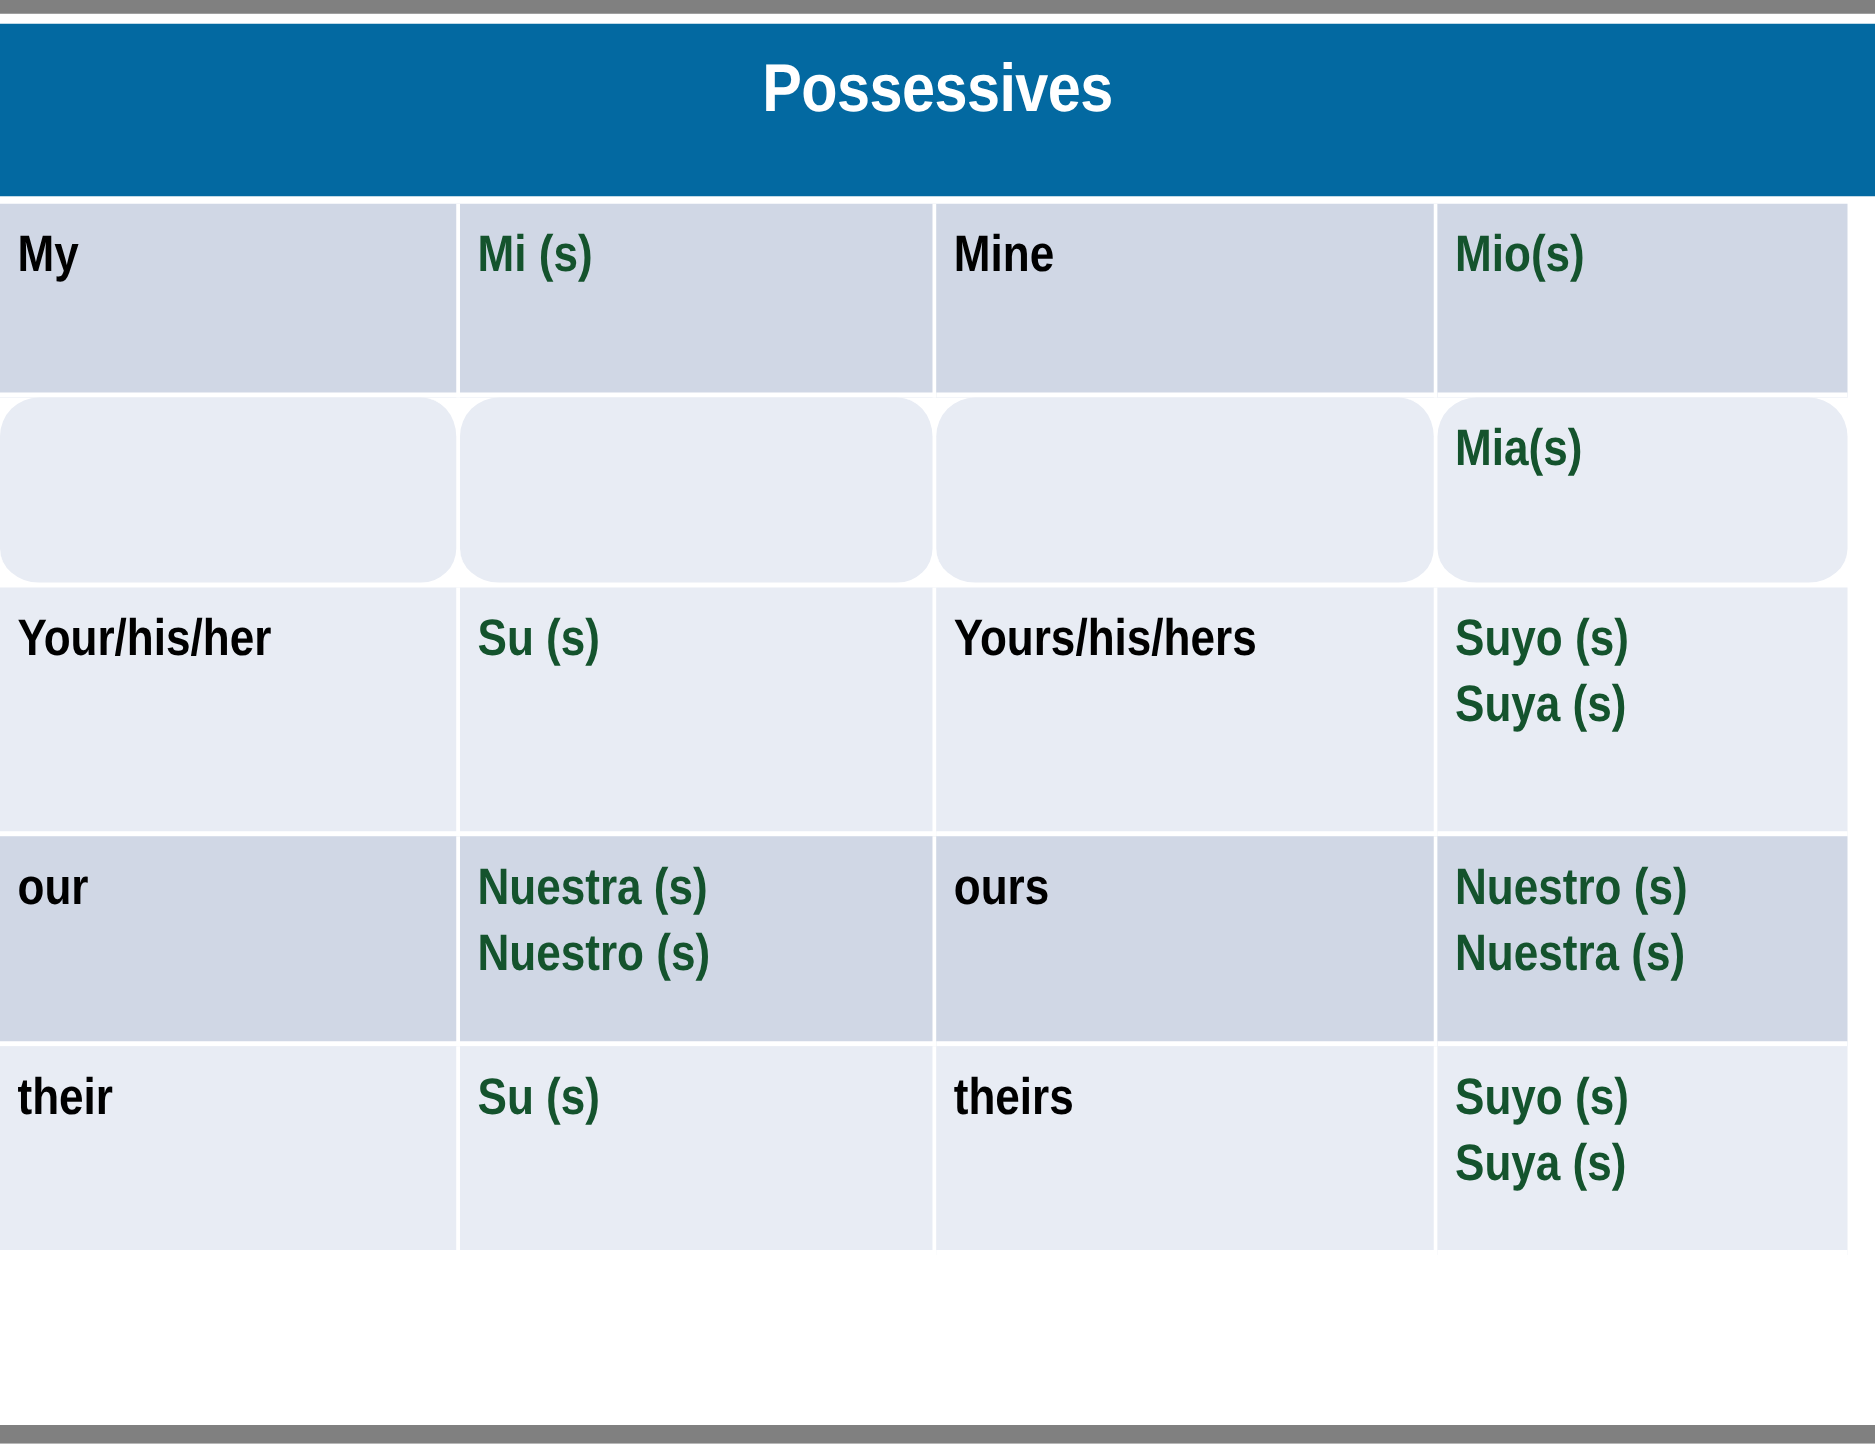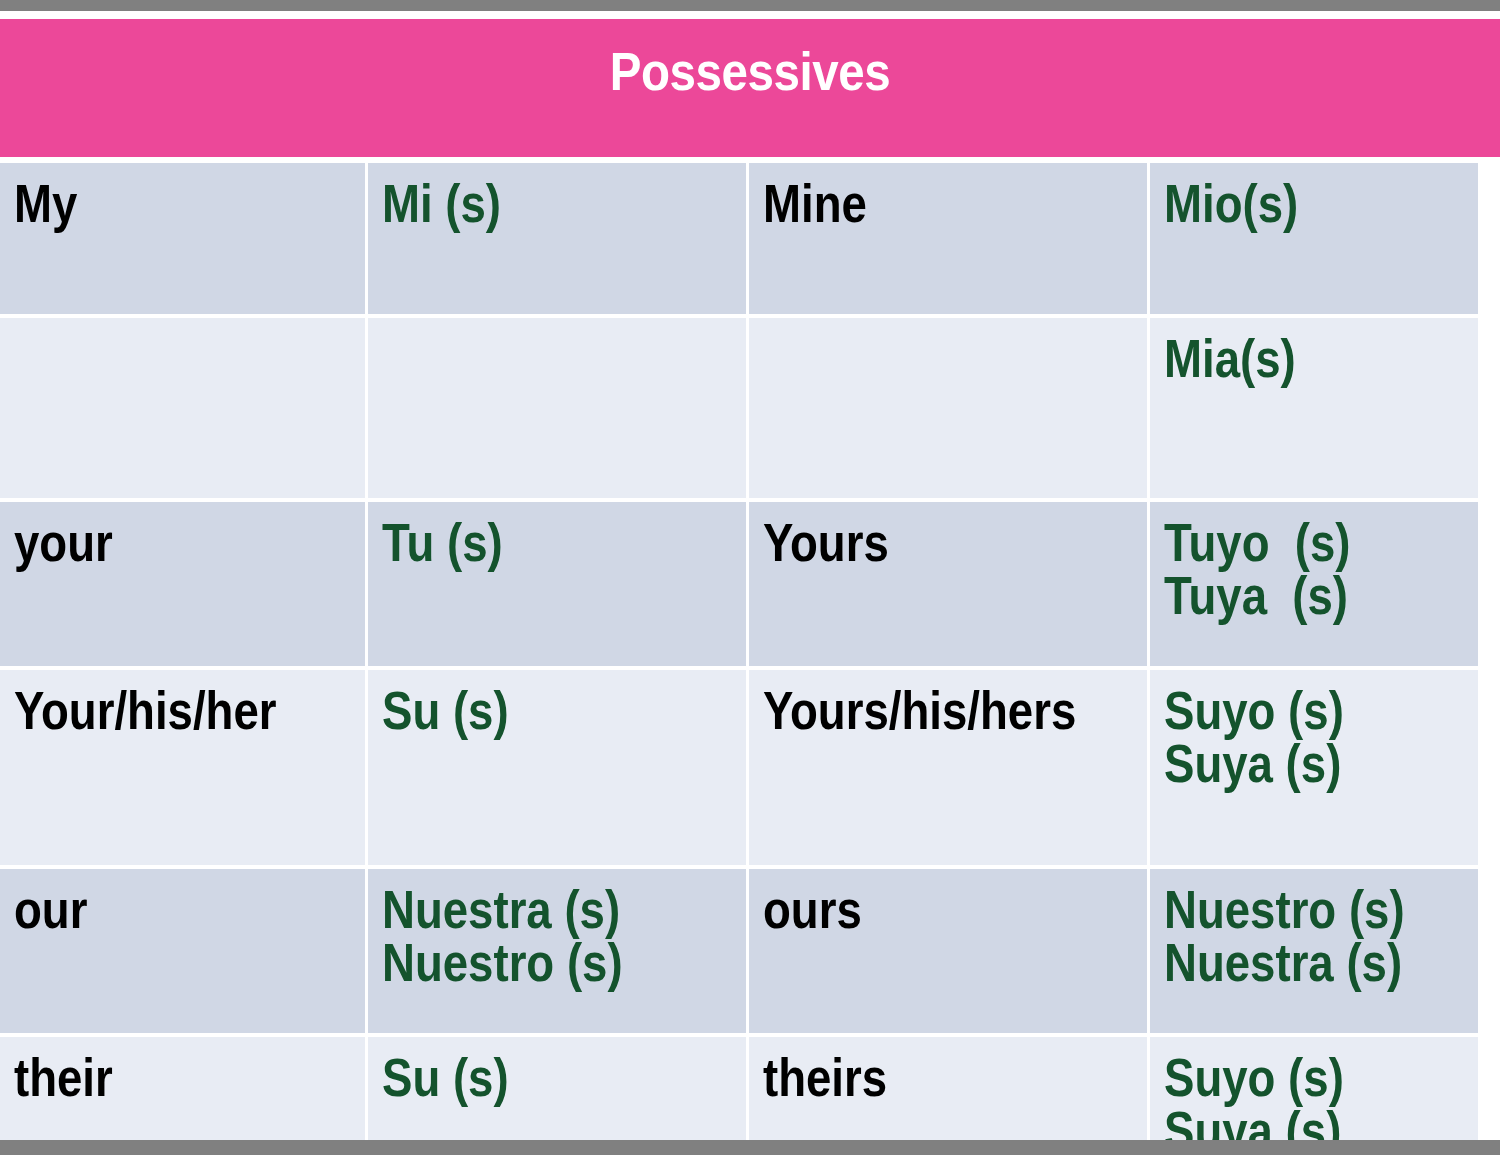--- a/index.html
+++ b/index.html
@@ -25,21 +25,21 @@
   .band-top    { top: 0;     height: 11px; }
   .band-bottom { top: 1140px; height: 15px; }
 
   
   .title-banner {
     position: absolute;
     left: 0;
     top: 19px;
     width: 1500px;
     height: 138px;
-    background: #ec4899;
+    background: #0369a1;
     box-sizing: border-box;
   }
   .title-text {
     position: absolute;
     left: 0;
     top: 22px;
     width: 1500px;
     text-align: center;
     color: #FFFFFF;
     font-weight: bold;
@@ -62,21 +62,21 @@
     border-collapse: separate;
     border-spacing: 0;
     table-layout: fixed;
   }
   .poss-table td {
     vertical-align: top;
     padding: 14px 0 10px 14px;
     border-right: 3px solid #FFFFFF;
     border-bottom: 4px solid #FFFFFF;
     font-weight: bold;
-    font-size: 53px;
+    font-size: 41px;
     line-height: 53px;
     white-space: nowrap;
     overflow: visible;
     box-sizing: border-box;
   }
   .poss-table td span {
     display: inline-block;
     transform: scaleX(0.86);
     transform-origin: 0 50%;
     white-space: pre;
@@ -88,21 +88,21 @@
   .poss-table td:last-child { border-right: none; }
 
   
   col.c1 { width: 368px; }
   col.c2 { width: 381px; }
   col.c3 { width: 401px; }
   col.c4 { width: 328px; }
 
   
   tr.r1 td { height: 155px; }
-  tr.r2 td { height: 184px; }
+  tr.r2 td { height: 152px; border-radius: 31px; }
   tr.r3 td { height: 168px; }
   tr.r4 td { height: 199px; text-decoration: underline; }
   tr.r5 td { height: 168px; margin-top: 28px; }
   tr.r6 td { height: 167px; }
 </style>
 </head>
 <body>
 
 <div class="band band-top"></div>
 
@@ -125,27 +125,20 @@
       <td class="esp"><span>Mi (s)</span></td>
       <td class="eng"><span>Mine</span></td>
       <td class="esp"><span>Mio(s)</span></td>
     </tr>
     <tr class="row-light r2">
       <td class="eng"><span></span></td>
       <td class="esp"><span></span></td>
       <td class="eng"><span></span></td>
       <td class="esp"><span>Mia(s)</span></td>
     </tr>
-    <tr class="row-dark r3">
-      <td class="eng"><span>your</span></td>
-      <td class="esp"><span>Tu (s)</span></td>
-      <td class="eng"><span>Yours</span></td>
-      <td class="esp"><span>Tuyo  (s)
-Tuya  (s)</span></td>
-    </tr>
     <tr class="row-light r4">
       <td class="eng"><span>Your/his/her</span></td>
       <td class="esp"><span>Su (s)</span></td>
       <td class="eng"><span>Yours/his/hers</span></td>
       <td class="esp"><span>Suyo (s)
 Suya (s)</span></td>
     </tr>
     <tr class="row-dark r5">
       <td class="eng"><span>our</span></td>
       <td class="esp"><span>Nuestra (s)

